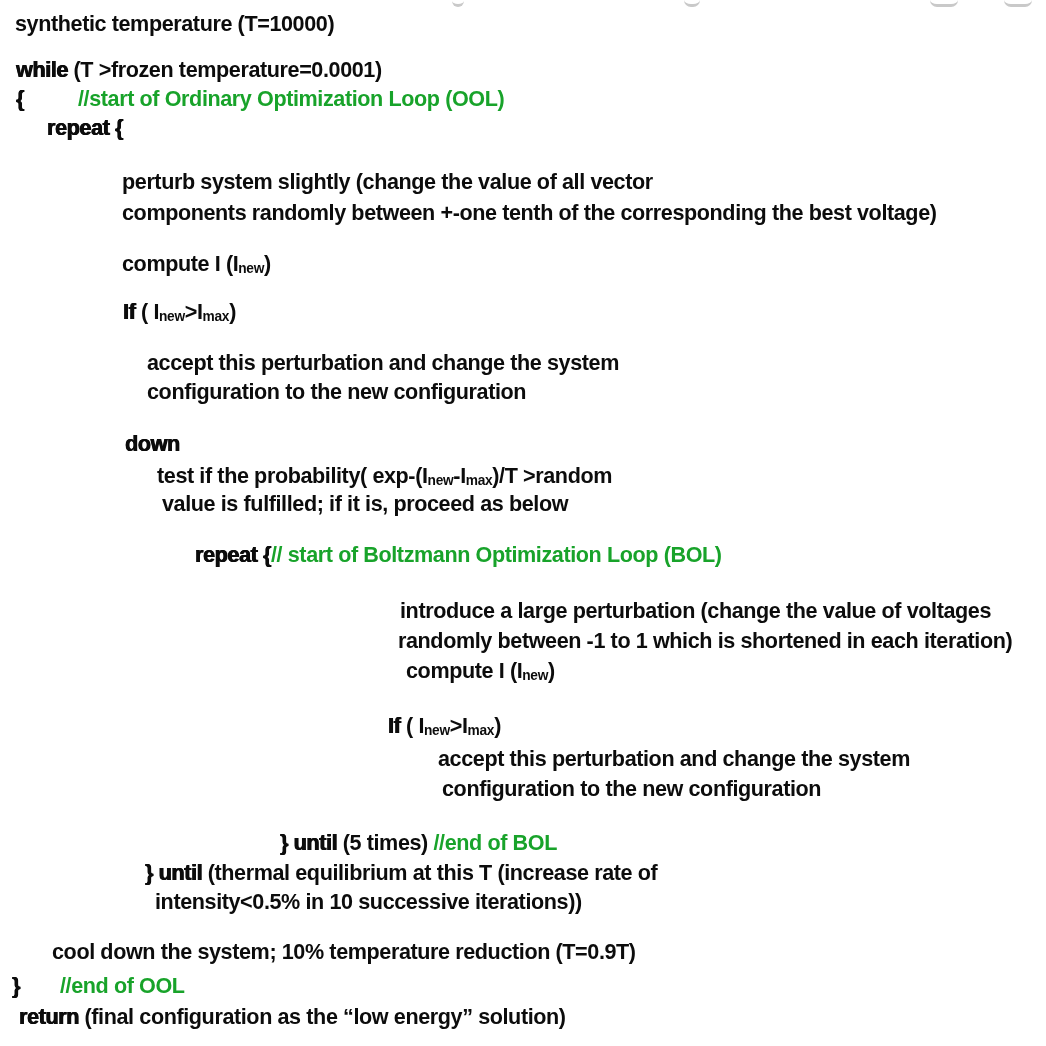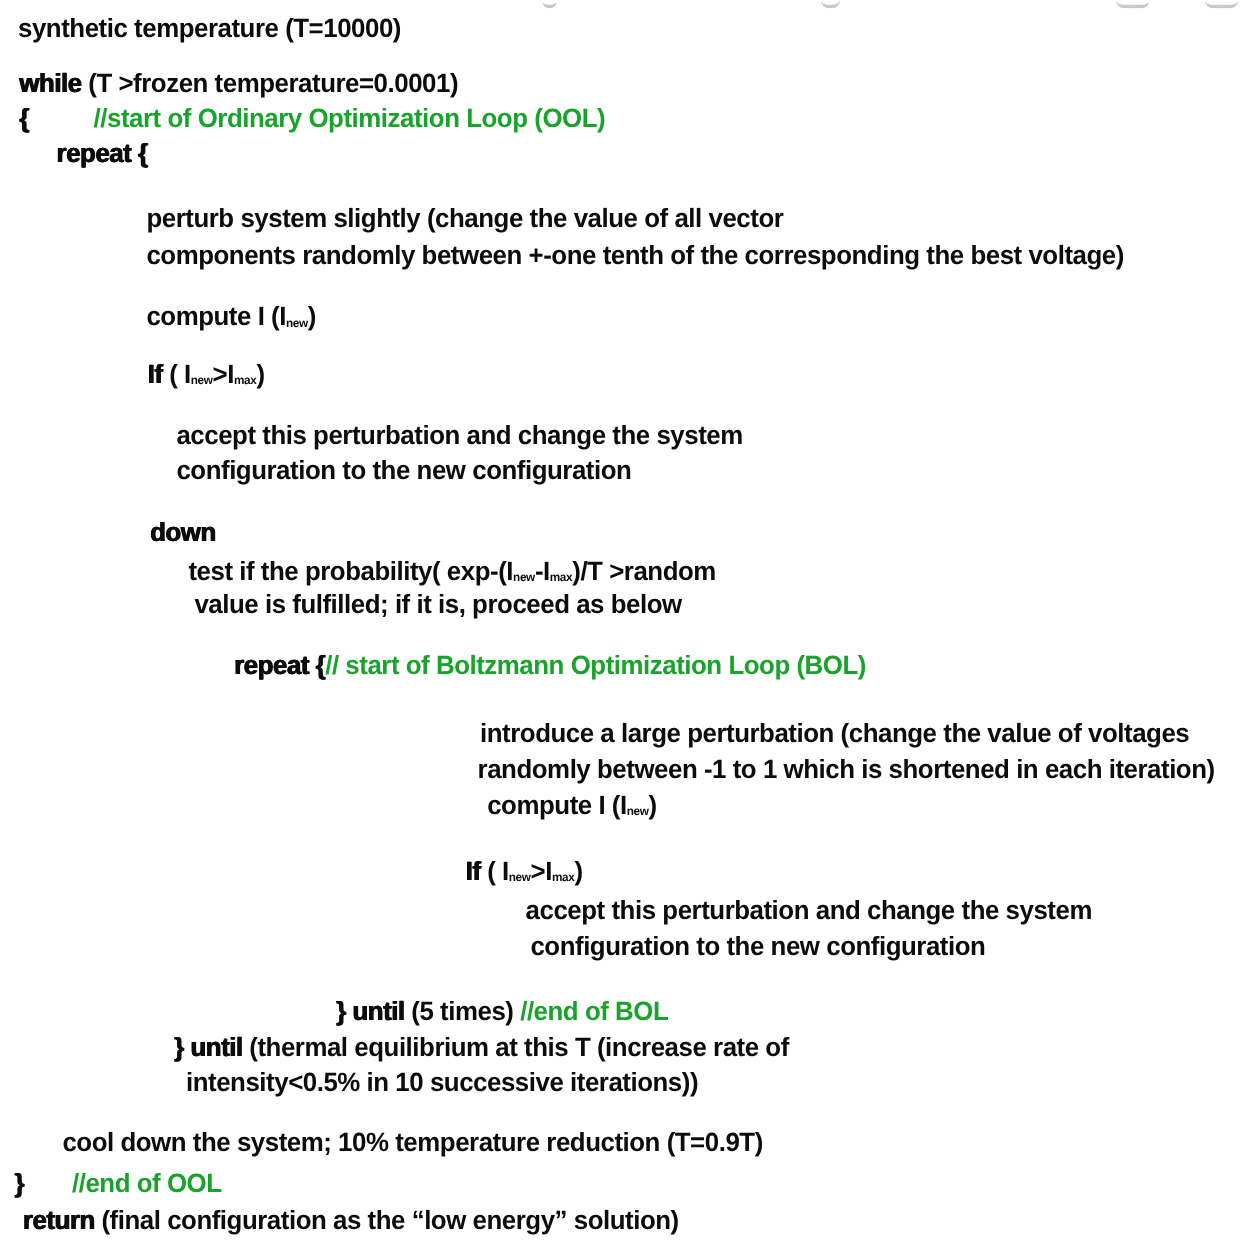--- a/index.html
+++ b/index.html
@@ -17,21 +17,21 @@
     font-weight:bold;
     line-height:31px;
     letter-spacing:-0.4px;
     color:#0c0c0c;
     transform:scaleX(0.98);
     transform-origin:left top;
   }
   .cl .g{ }
   .cl .kw{ text-shadow:0.6px 0 0 currentColor, -0.3px 0 0 currentColor; }
   .cl .sub{
-    font-size:10px;
+    font-size:14px;
     vertical-align:-0.12em;
     letter-spacing:-0.3px;
   }
   .remnant{
     position:absolute;
     top:0;
     border-bottom:3px solid #c9c9c9;
     border-radius:0 0 9px 9px;
     height:4px;
   }

